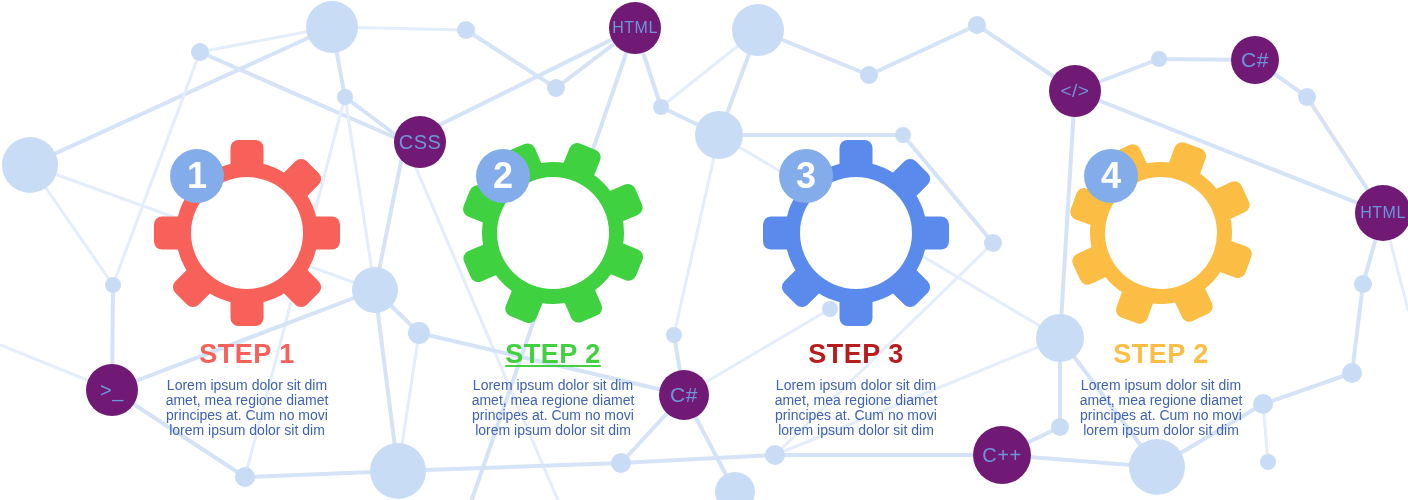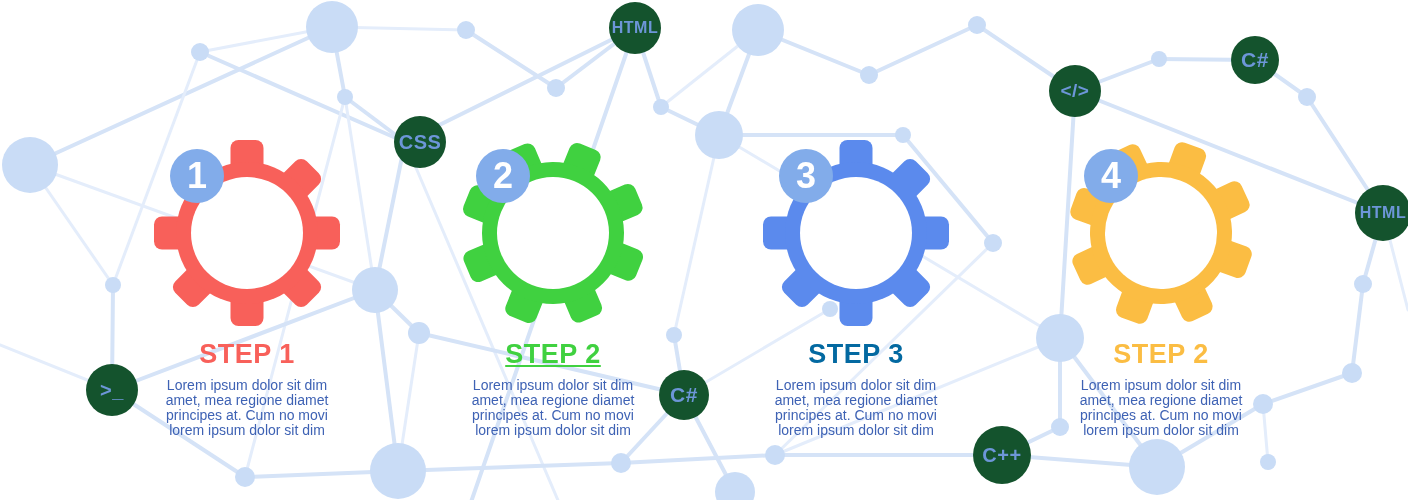--- a/index.html
+++ b/index.html
@@ -7,23 +7,23 @@
     width:1408px;height:500px;position:relative;overflow:hidden;
     background:#ffffff;font-family:"Liberation Sans",sans-serif;
   }
   
   #mesh{position:absolute;left:0;top:0;width:1408px;height:500px;}
   #mesh line.e{stroke:#d5e3f7;stroke-width:4;stroke-linecap:round;}
   #mesh line.f{stroke:#e4edfb;stroke-width:3;stroke-linecap:round;}
   #mesh circle{fill:#c9dcf6;}
   
   .netnode{
-    position:absolute;border-radius:50%;background:#14532d;
+    position:absolute;border-radius:50%;background:#701a75;
     display:flex;align-items:center;justify-content:center;
-    color:#6d96d8;font-weight:700;letter-spacing:.5px;user-select:none;
+    color:#6d96d8;font-weight:400;letter-spacing:.5px;user-select:none;
   }
   
   .step{position:absolute;top:133px;width:260px;text-align:center;}
   .gearwrap{position:relative;width:260px;height:198px;}
   .gear{position:absolute;left:32px;top:2px;}
   .badge{
     position:absolute;left:53px;top:16px;width:54px;height:54px;border-radius:50%;
     background:#82acea;color:#ffffff;font-weight:700;font-size:36px;
     display:flex;align-items:center;justify-content:center;z-index:3;
   }
@@ -215,21 +215,21 @@
 
 <div class="step" style="left:726px;">
   <div class="gearwrap">
     <svg class="gear" width="196" height="196" viewBox="-98 -98 196 196">
       <use href="#gearshape" style="fill: rgb(91, 138, 237);"></use>
     </svg>
     <div class="badge" style="background: rgb(130, 172, 234);">
       <span>3</span>
     </div>
   </div>
-  <h3 style="color: #0369a1;">STEP 3</h3>
+  <h3 style="color: #b91c1c;">STEP 3</h3>
   <p>Lorem ipsum dolor sit dim
 amet, mea regione diamet
 principes at. Cum no movi
 lorem ipsum dolor sit dim</p>
 </div>
 
 <div class="step" style="left:1031px;">
   <div class="gearwrap">
     <svg class="gear" width="196" height="196" viewBox="-98 -98 196 196">
       <use href="#gearshape" transform="rotate(20)" style="fill: rgb(251, 189, 67);"></use>

